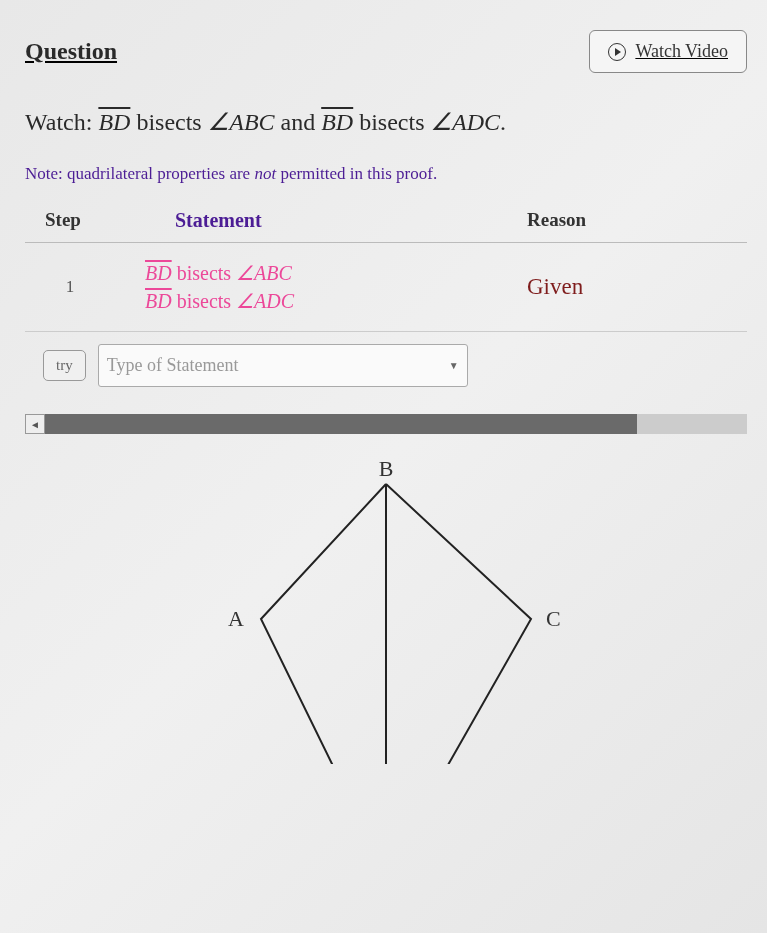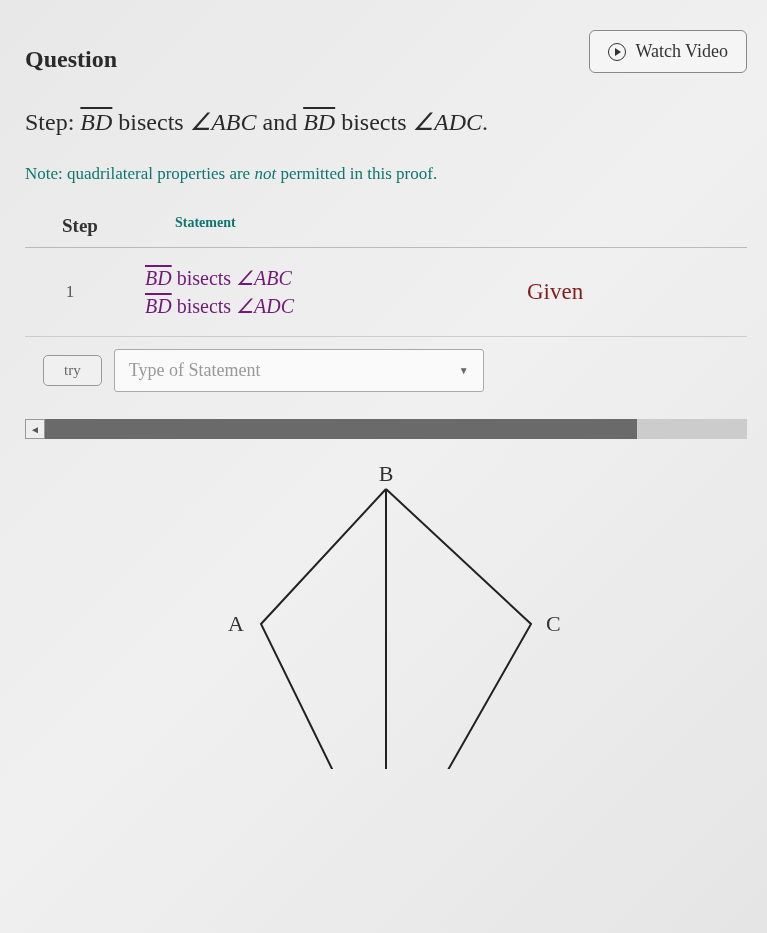--- a/index.html
+++ b/index.html
@@ -14,22 +14,23 @@
       height: 933px;
       overflow: hidden;
       position: relative;
     }
     .container {
       padding: 30px 20px 20px 25px;
     }
     .header-row {
       display: flex;
       justify-content: space-between;
-      align-items: flex-end;
+      align-items: center;
       margin-bottom: 35px;
+      text-decoration: underline;
     }
     .question-title {
       font-size: 24px;
       font-weight: bold;
       color: #2a2a2a;
     }
     .watch-video-btn {
       display: flex;
       align-items: center;
       gap: 9px;
@@ -71,48 +72,47 @@
     }
     .angle {
       font-style: italic;
     }
     .math-it {
       font-style: italic;
       margin-top: 48px;
     }
     .note {
       font-size: 17px;
-      color: #0f766e;
-      margin-bottom: 21px;
+      color: #4c1d95;
+      margin-bottom: 15px;
     }
     .note-italic {
       font-style: italic;
     }
     .proof-table {
       width: 100%;
       margin-bottom: 15px;
     }
     .table-header {
       display: flex;
       border-bottom: 1.5px solid #bbb;
       padding: 10px 0;
     }
     .col-step {
       width: 90px;
       padding-left: 20px;
       font-size: 19px;
       font-weight: bold;
       color: #333;
-      text-align: center;
     }
     .col-statement {
       flex: 1;
-      font-size: 14px;
-      font-weight: bold;
-      color: #0f766e;
+      font-size: 20px;
+      font-weight: bold;
+      color: #4c1d95;
       text-align: left;
       padding-left: 60px;
     }
     .col-reason {
       width: 240px;
       font-size: 19px;
       font-weight: bold;
       color: #333;
       padding-left: 20px;
     }
@@ -124,21 +124,21 @@
     }
     .row-step {
       width: 90px;
       text-align: center;
       font-size: 17px;
       color: #555;
     }
     .row-statement {
       flex: 1;
       font-size: 20px;
-      color: #701a75;
+      color: #ec4899;
       padding-left: 30px;
     }
     .row-statement-line {
       margin: 4px 0;
     }
     .row-reason {
       width: 240px;
       font-size: 23px;
       color: #7f1d1d;
       padding-left: 20px;
@@ -146,32 +146,32 @@
     .input-row {
       display: flex;
       align-items: center;
       padding: 12px 0 12px 18px;
       gap: 12px;
     }
     .try-btn {
       border: 1px solid #999;
       background: #f0f0f0;
       border-radius: 5px;
-      padding: 6px 20px;
+      padding: 6px 12px;
       font-size: 15px;
       color: #666;
       cursor: pointer;
       font-family: inherit;
     }
     .statement-dropdown {
       flex: 0 0 370px;
       border: 1px solid #aaa;
       background: #fafafa;
       border-radius: 3px;
-      padding: 10px 14px;
+      padding: 10px 8px;
       font-size: 18px;
       color: #999;
       display: flex;
       justify-content: space-between;
       align-items: center;
       cursor: pointer;
       font-family: inherit;
     }
     .dropdown-caret {
       font-size: 10px;
@@ -232,32 +232,33 @@
     <div class="question-title">Question</div>
     <button class="watch-video-btn">
       <span class="play-icon">
         <span class="play-triangle"></span>
       </span>
       <span>Watch Video</span>
     </button>
   </div>
 
   <div class="given-line">
-    <span>Step: </span><span class="overline">BD</span><span> bisects </span><span class="angle">∠</span><span class="math-it">ABC</span><span> and </span><span class="overline">BD</span><span> bisects </span><span class="angle">∠</span><span class="math-it">ADC</span><span>.</span>
+    <span>Watch: </span><span class="overline">BD</span><span> bisects </span><span class="angle">∠</span><span class="math-it">ABC</span><span> and </span><span class="overline">BD</span><span> bisects </span><span class="angle">∠</span><span class="math-it">ADC</span><span>.</span>
   </div>
 
 
   <div class="note">
     <span>Note: quadrilateral properties are </span><span class="note-italic">not</span><span> permitted in this proof.</span>
   </div>
 
   <div class="proof-table">
     <div class="table-header">
       <div class="col-step">Step</div>
       <div class="col-statement">Statement</div>
+      <div class="col-reason">Reason</div>
     </div>
 
     <div class="table-row">
       <div class="row-step">1</div>
       <div class="row-statement">
         <div class="row-statement-line">
           <span class="overline">BD</span><span> bisects </span><span class="angle">∠</span><span class="math-it">ABC</span>
         </div>
         <div class="row-statement-line">
           <span class="overline">BD</span><span> bisects </span><span class="angle">∠</span><span class="math-it">ADC</span>

